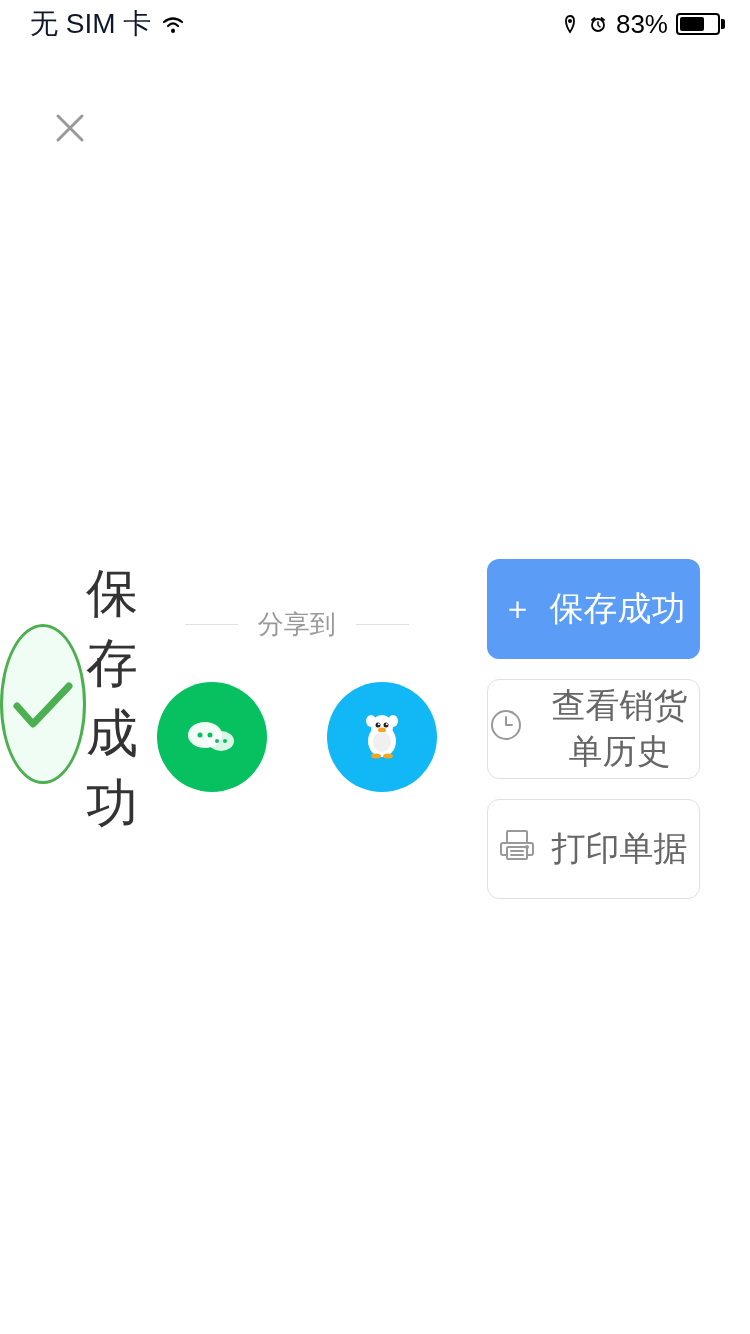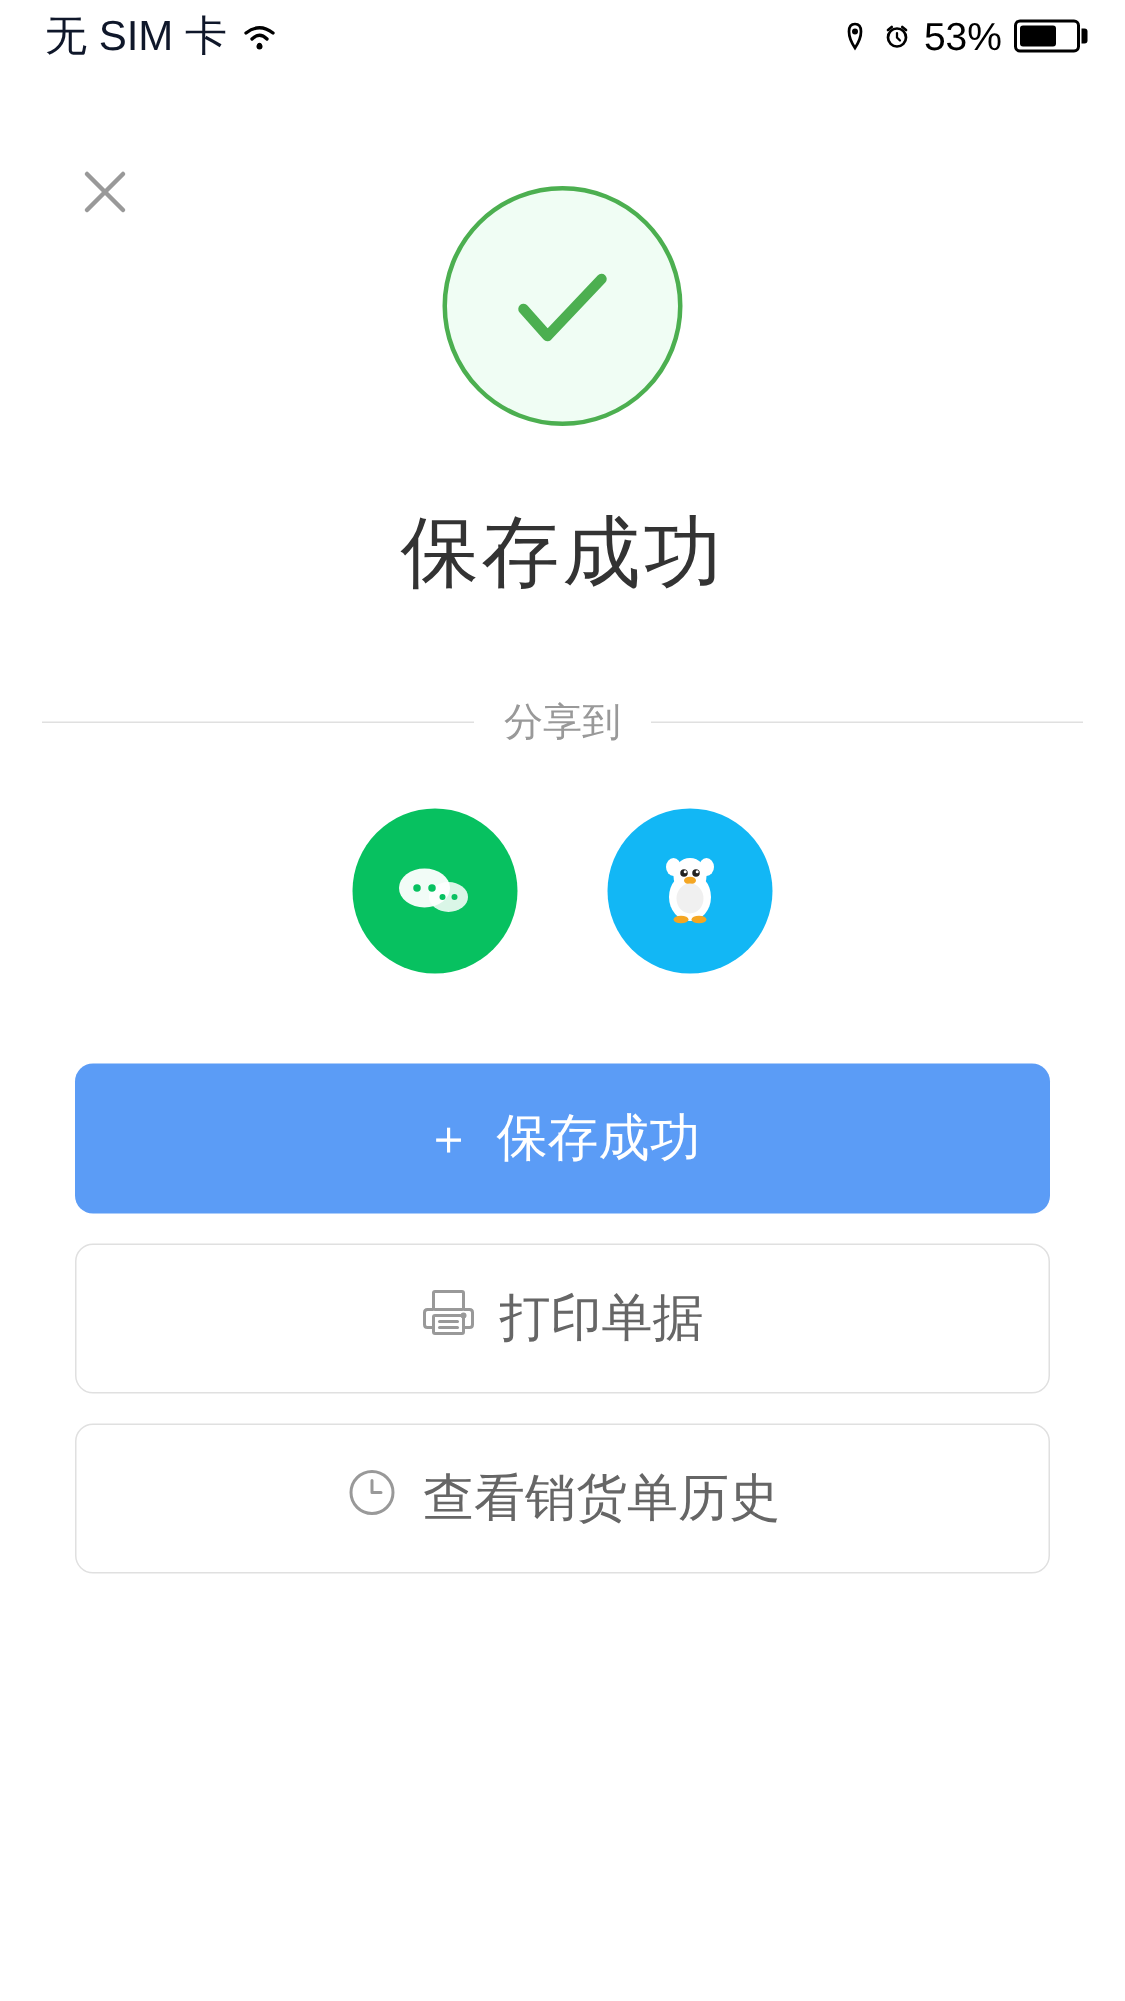--- a/index.html
+++ b/index.html
@@ -105,21 +105,21 @@
 
     .close-icon-svg {
       width: 36px;
       height: 36px;
     }
 
     
     .main-content {
       flex: 1;
       display: flex;
-      flex-direction: column;
+      flex-direction: row;
       align-items: center;
       padding-top: 80px;
       position: relative;
     }
 
     
     .success-circle {
       width: 160px;
       height: 160px;
       border-radius: 50%;
@@ -260,21 +260,21 @@
       <path d="M10 2 Q14 2 14 7 Q14 12 10 18 Q6 12 6 7 Q6 2 10 2Z" stroke="#000" stroke-width="1.8" fill="none"></path>
       <circle cx="10" cy="7" r="2" fill="#000"></circle>
     </svg>
 
     <svg width="20" height="20" viewBox="0 0 20 20" fill="none">
       <circle cx="10" cy="11" r="6" stroke="#000" stroke-width="1.8" fill="none"></circle>
       <path d="M10 8 L10 11 L12 13" stroke="#000" stroke-width="1.5" stroke-linecap="round"></path>
       <path d="M4 6 L6.5 4" stroke="#000" stroke-width="1.8" stroke-linecap="round"></path>
       <path d="M16 6 L13.5 4" stroke="#000" stroke-width="1.8" stroke-linecap="round"></path>
     </svg>
-    <span>53%</span>
+    <span>83%</span>
     <div class="battery-container">
       <div class="battery-icon">
         <div class="battery-fill"></div>
       </div>
     </div>
   </div>
 </div>
 
 <div class="main-content">
 
@@ -340,42 +340,42 @@
         </svg>
       </button>
     </div>
   </div>
 
   <div class="actions">
 
     <button class="action-btn btn-primary">
       <span class="btn-icon">＋</span>
       <span>保存成功</span>
+    </button>
+
+    <button class="action-btn btn-secondary">
+      <span class="btn-icon">
+        <svg width="36" height="36" viewBox="0 0 36 36" fill="none">
+          <circle cx="18" cy="18" r="14" stroke="#999" stroke-width="2" fill="none"></circle>
+          <polyline points="18,10 18,18 24,18" stroke="#999" stroke-width="2" stroke-linecap="round" stroke-linejoin="round"></polyline>
+        </svg>
+      </span>
+      <span> 查看销货单历史</span>
     </button>
 
     <button class="action-btn btn-secondary">
       <span class="btn-icon">
         <svg width="36" height="36" viewBox="0 0 36 36" fill="none">
           <rect x="8" y="4" width="20" height="12" rx="1" stroke="#999" stroke-width="2" fill="white"></rect>
           <rect x="8" y="20" width="20" height="12" rx="1" stroke="#999" stroke-width="2" fill="white"></rect>
           <path d="M8 16 H4 Q2 16 2 18 L2 26 Q2 28 4 28 H8" stroke="#999" stroke-width="2" fill="none"></path>
           <path d="M28 16 H32 Q34 16 34 18 L34 26 Q34 28 32 28 H28" stroke="#999" stroke-width="2" fill="none"></path>
           <line x1="12" y1="24" x2="24" y2="24" stroke="#999" stroke-width="2" stroke-linecap="round"></line>
           <line x1="12" y1="28" x2="24" y2="28" stroke="#999" stroke-width="2" stroke-linecap="round"></line>
           <circle cx="28" cy="20" r="2" fill="#999"></circle>
         </svg>
       </span>
       <span> 打印单据</span>
     </button>
 
-    <button class="action-btn btn-secondary">
-      <span class="btn-icon">
-        <svg width="36" height="36" viewBox="0 0 36 36" fill="none">
-          <circle cx="18" cy="18" r="14" stroke="#999" stroke-width="2" fill="none"></circle>
-          <polyline points="18,10 18,18 24,18" stroke="#999" stroke-width="2" stroke-linecap="round" stroke-linejoin="round"></polyline>
-        </svg>
-      </span>
-      <span> 查看销货单历史</span>
-    </button>
-
   </div>
 
 </div>
 
 </body></html>

